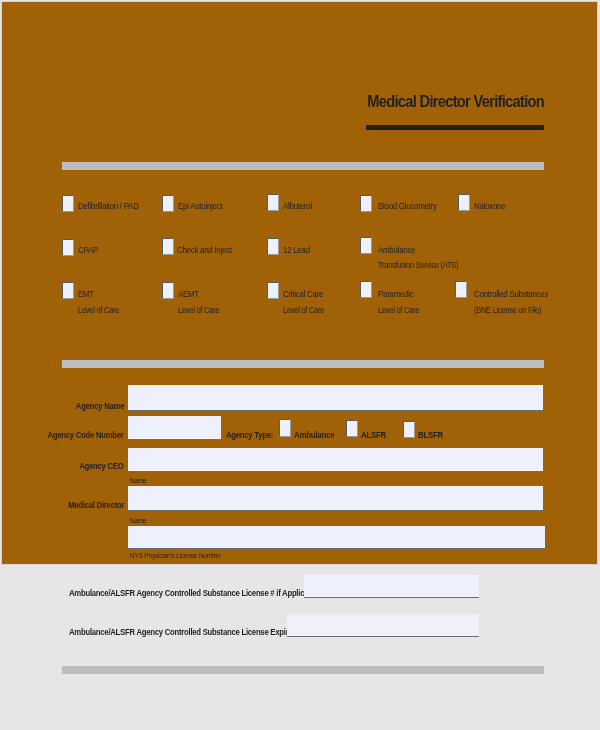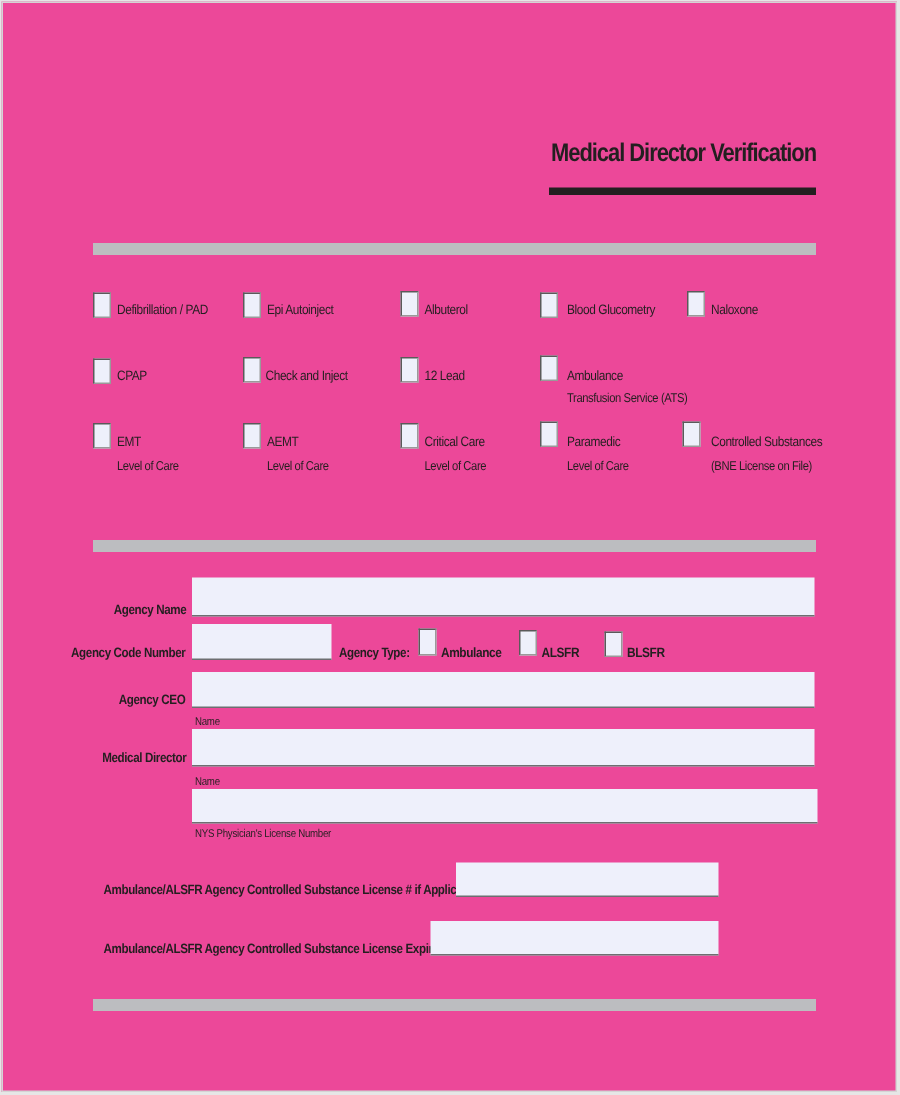--- a/index.html
+++ b/index.html
@@ -2,22 +2,22 @@
 <html><head>
 <meta charset="utf-8">
 <style>
   html, body { margin: 0; padding: 0; }
   body {
     width: 600px; height: 730px; background: #e6e6e6;
     font-family: "Liberation Sans", sans-serif; color: #231f20;
     position: relative; overflow: hidden;
   }
   .page {
-    position: absolute; left: 1px; top: 1px; width: 597px; height: 727px;
-    background: #ec4899; border: 1px solid #d4d4d4; box-sizing: border-box;
+    position: absolute; left: 1px; top: 1px; width: 597px; height: 564px;
+    background: #a16207; border: 1px solid #d4d4d4; box-sizing: border-box;
   }
   .title {
     position: absolute; left: 300px; top: 90px; width: 242px; text-align: right;
     font-size: 17px; font-weight: bold; letter-spacing: -0.8px; color: #231f20;
     transform: scaleX(0.86); transform-origin: right center;
   }
   .title-rule { position: absolute; left: 364px; top: 123px; width: 178px; height: 5px; background: #231f20; }
   .section-bar { position: absolute; left: 60px; width: 482px; height: 8px; background: #bcbdc0; }
   .cb {
     position: absolute; width: 12px; height: 17px; background: #eef0fb;

